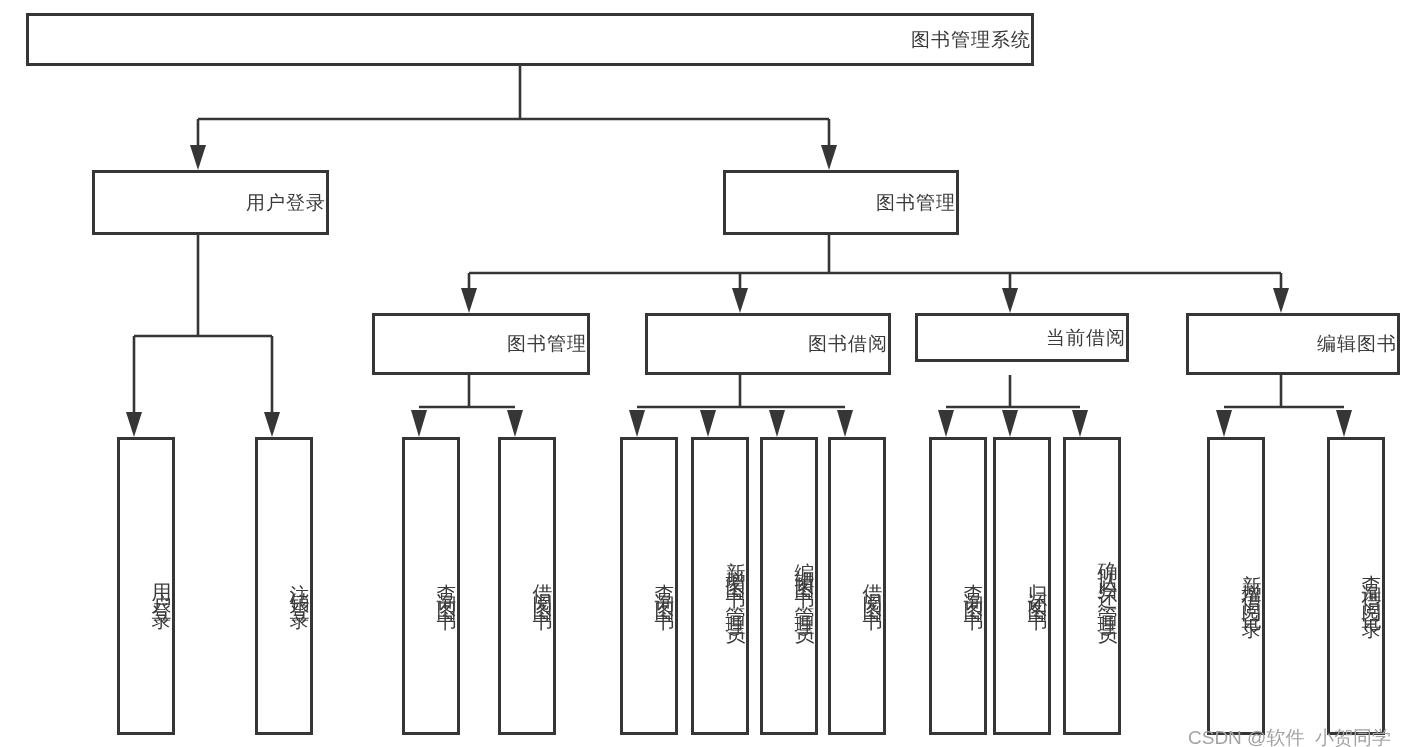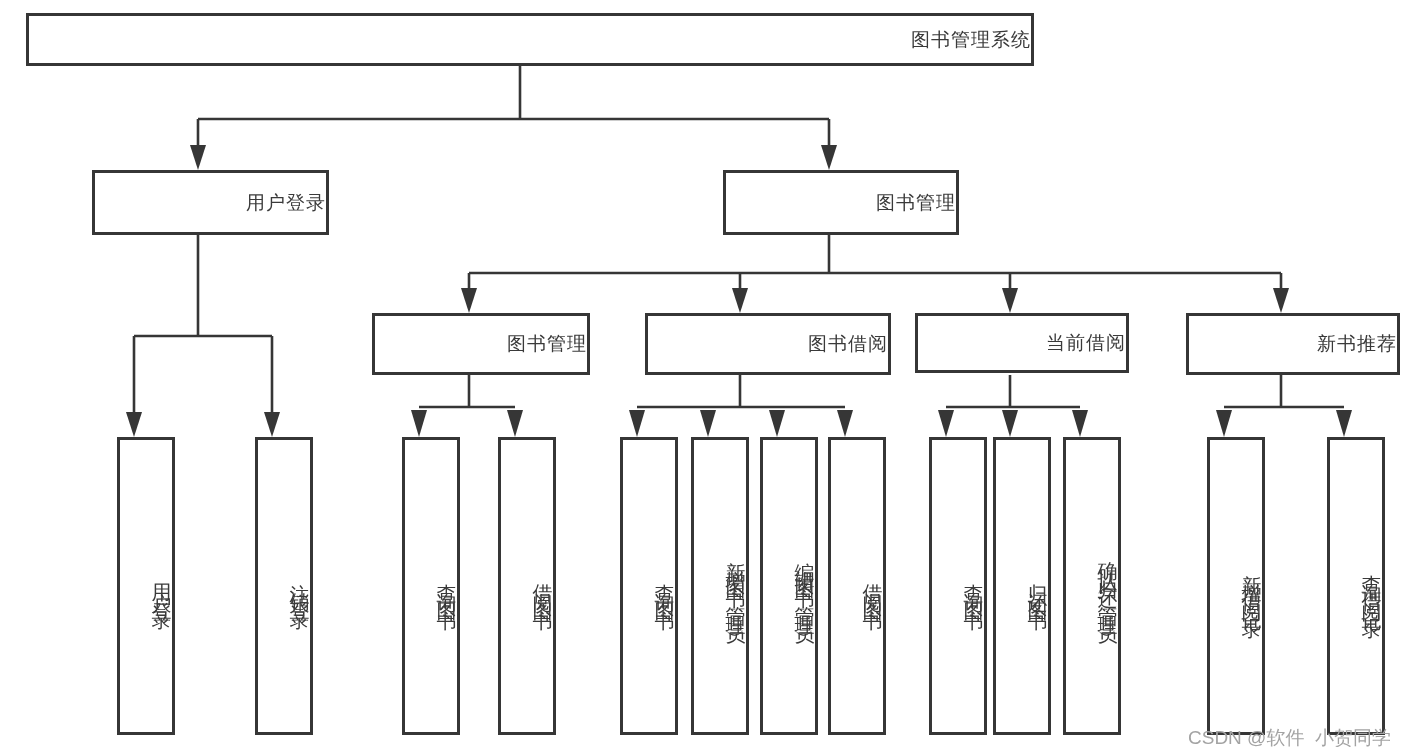--- a/index.html
+++ b/index.html
@@ -137,25 +137,25 @@
   <div class="box" style="left:711px; top:170px; width:236px; height:65px;padding-left:12px;">
     <span class="h-label">图书管理</span>
   </div>
 
   <div class="box" style="left:360px; top:313px; width:218px; height:62px;">
     <span class="h-label">图书管理</span>
   </div>
   <div class="box" style="left:633px; top:313px; width:246px; height:62px;">
     <span class="h-label">图书借阅</span>
   </div>
-  <div class="box" style="left:903px; top:313px; width:214px; height:60px;">
+  <div class="box" style="left:903px; top:313px; width:214px; height:49px;">
     <span class="h-label">当前借阅</span>
   </div>
   <div class="box" style="left:1174px; top:313px; width:214px; height:62px;">
-    <span class="h-label">新书推荐</span>
+    <span class="h-label">编辑图书</span>
   </div>
 
   <div class="box leaf" style="left:105px;">
     <span class="v-label">用户登录</span>
   </div>
   <div class="box leaf" style="left:243px;">
     <span class="v-label">注销登录</span>
   </div>
 
   <div class="box leaf" style="left:390px;">

